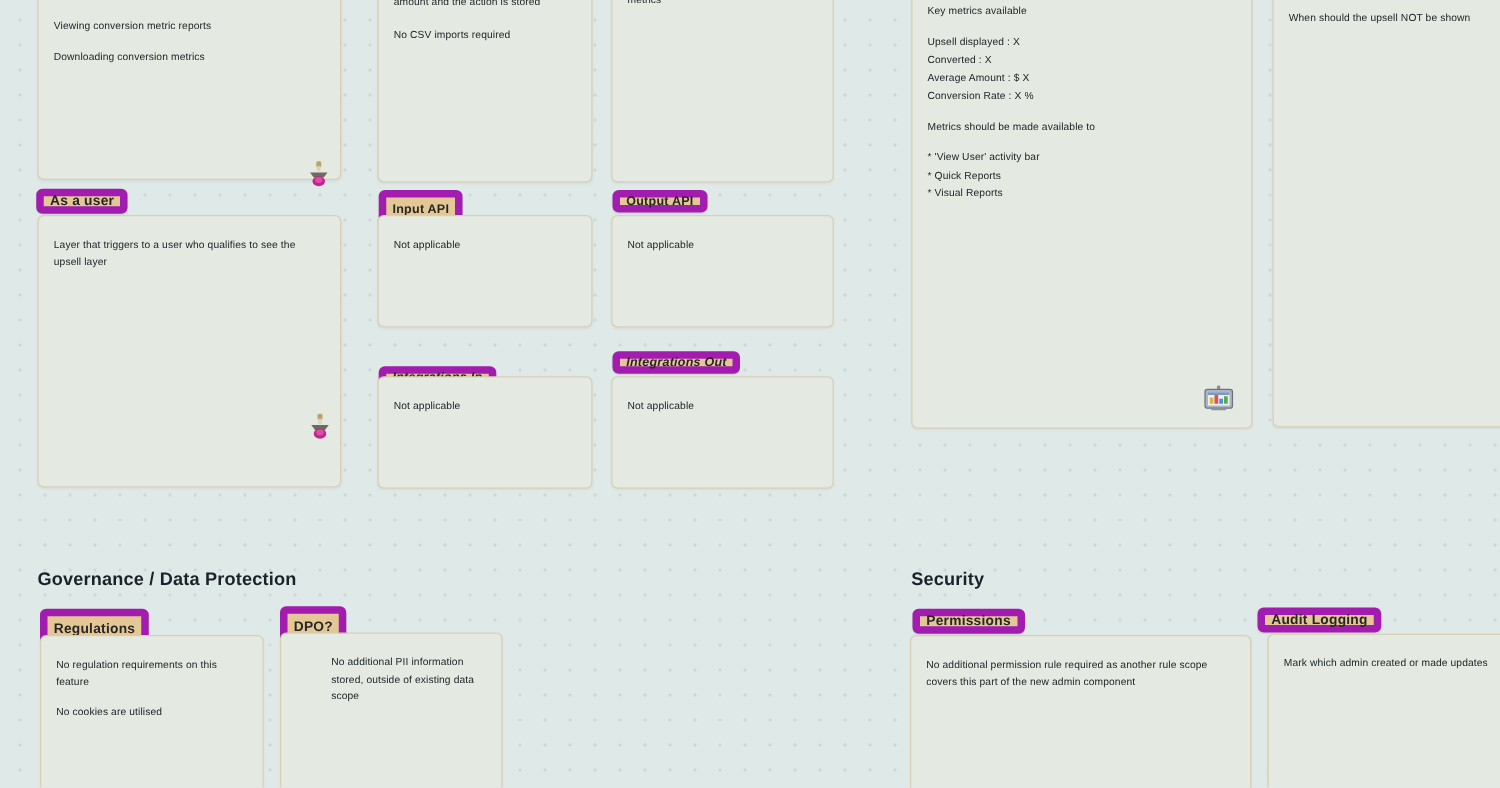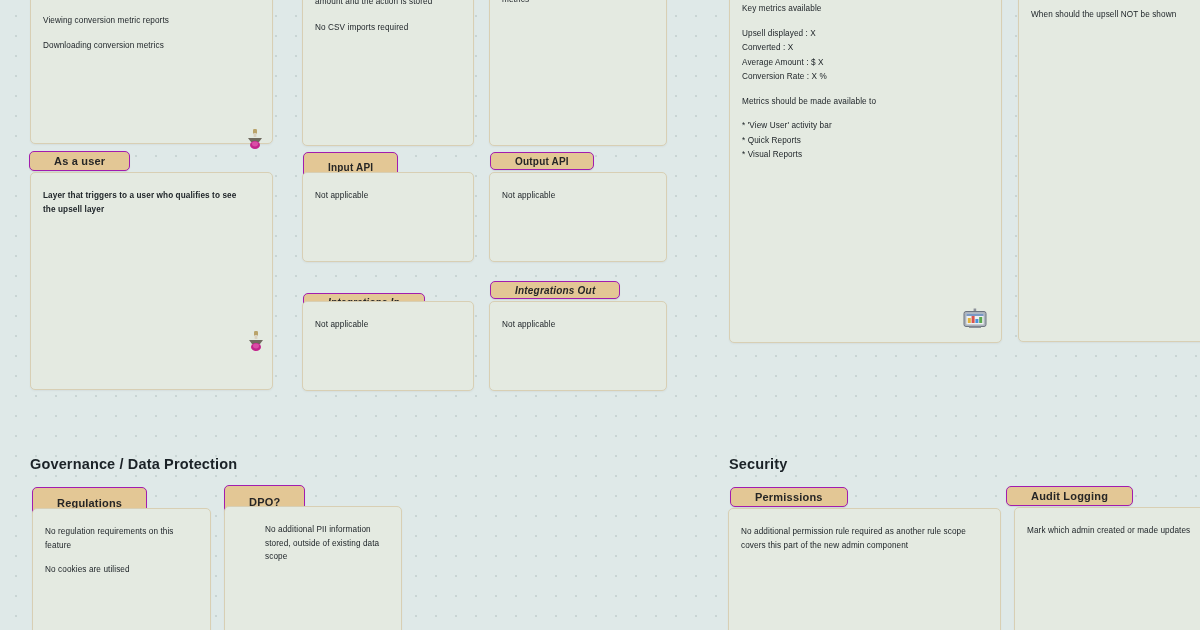--- a/index.html
+++ b/index.html
@@ -35,25 +35,25 @@
   }
   .card .body p{margin:0 0 11px 0;}
   .card .body p:last-child{margin-bottom:0;}
   .card .body .tight{margin:0 0 1px 0;}
   .card .body .gap{height:11px;}
 
   
   .pill{
     position:absolute;
     background:#e3c795;
-    border:1px solid #a21caf;
+    border:6px solid #a21caf;
     border-radius:5px;
     box-sizing:border-box;
     display:flex;align-items:center;
-    padding:0 24px;
+    padding:0 5px;
     font-size:11px;
     font-weight:bold;
     color:#262626;
     letter-spacing:.2px;
     white-space:nowrap;
     box-shadow:0 1px 1px rgba(60,60,60,0.10);
   }
   .pill.small{font-size:10px;}
 
   
@@ -87,21 +87,21 @@
       <rect x="7.6" y="5" width="2.8" height="4" fill="#d9d2c0"></rect>
       <path d="M2 10 L16 10 L13 14 L5 14 Z" fill="#6f6a5e"></path>
       <ellipse cx="9" cy="17" rx="5" ry="4" fill="#c3248c"></ellipse>
       <ellipse cx="9" cy="16" rx="3" ry="2.4" fill="#d94ea6"></ellipse>
     </svg>
   </div>
 
   <div class="pill" style="left:29px;top:151px;height:20px;">
     <span>As a user</span>
   </div>
-  <div class="card" style="left:30px;top:172px;width:243px;height:218px;font-weight:bold;">
+  <div class="card" style="left:30px;top:172px;width:243px;height:218px;">
     <div class="body" style="padding-top:16px;">
       <p style="max-width:205px;">Layer that triggers to a user who qualifies to see the upsell layer</p>
     </div>
   </div>
   <div class="icon" style="left:247px;top:330px;width:18px;height:22px;">
     <svg width="18" height="22" viewBox="0 0 18 22">
       <rect x="7" y="1" width="4" height="5" rx="1.2" fill="#b9a36a"></rect>
       <rect x="7.6" y="5" width="2.8" height="4" fill="#d9d2c0"></rect>
       <path d="M2 10 L16 10 L13 14 L5 14 Z" fill="#6f6a5e"></path>
       <ellipse cx="9" cy="17" rx="5" ry="4" fill="#c3248c"></ellipse>

